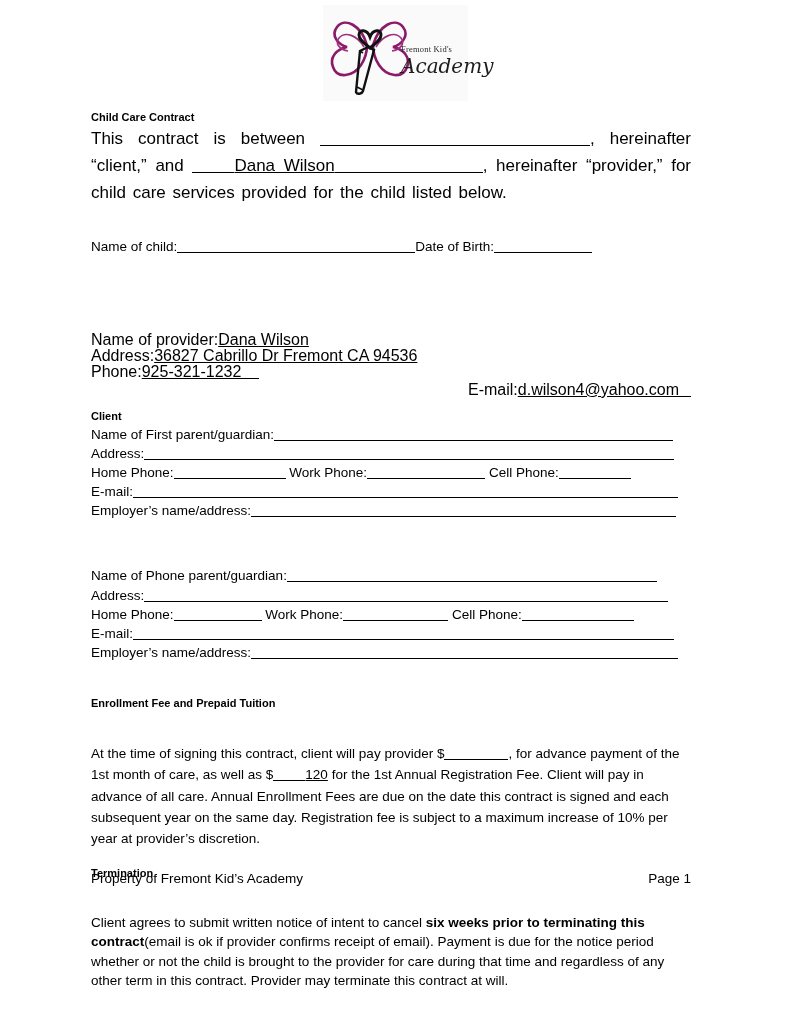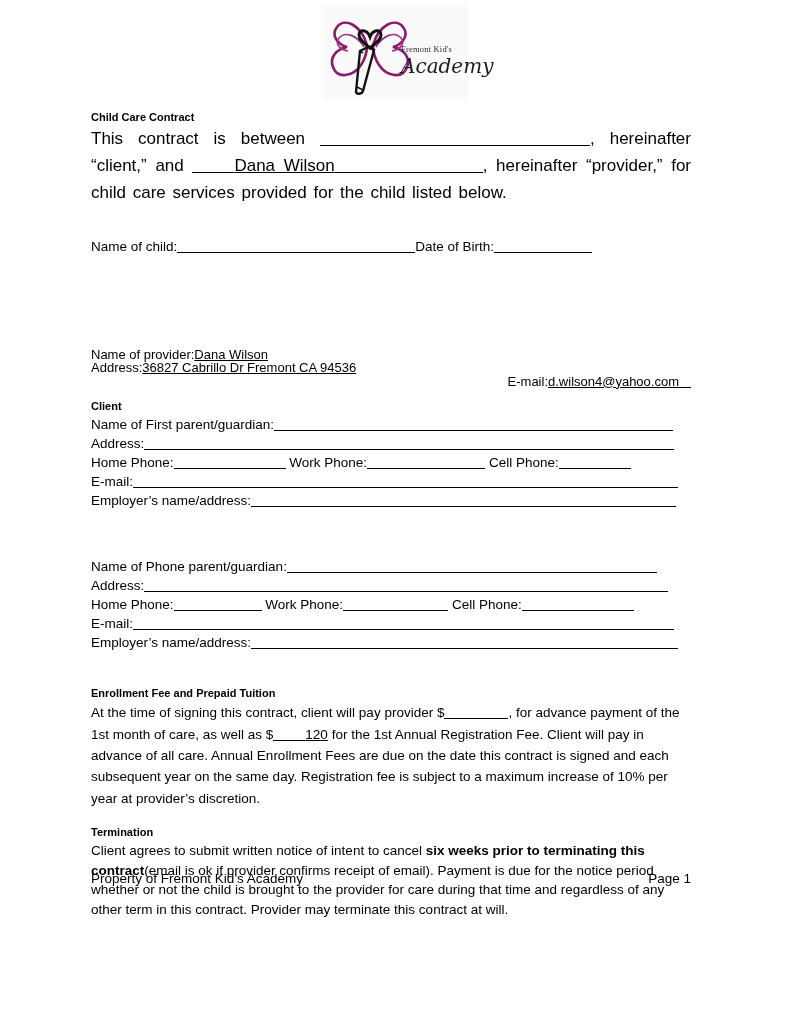--- a/index.html
+++ b/index.html
@@ -76,25 +76,25 @@
   }
   .para {
     font-size: 17px;
     line-height: 1.58;
     text-align: justify;
   }
   .para-left {
     font-size: 13.5px;
     line-height: 1.58;
     text-align: left;
+    margin-top: 31px;
   }
   .tight {
-    font-size: 13px;
+    font-size: 16px;
     line-height: 1.0;
-    margin-top: 16px;
   }
   .tight-row {
     white-space: nowrap;
   }
 
   .u {
     text-decoration: underline;
   }
   .blank {
     display: inline-block;
@@ -172,20 +172,23 @@
   <div class="spacer-lg"></div>
   <div class="spacer-md"></div>
 
   <div class="tight">
     <div class="tight-row">
       <span>Name of provider:</span><span class="u">Dana Wilson</span>
     </div>
     <div class="tight-row">
       <span>Address:</span><span class="u">36827 Cabrillo Dr Fremont CA 94536</span>
     </div>
+    <div class="tight-row">
+      <span>Phone:</span><span class="u">925-321-1232</span><span class="blank" style="width:18px;"></span>
+    </div>
     <div class="tight-row" style="line-height:1.25;text-align:right;">
       <span>E-mail:</span><span class="u">d.wilson4@yahoo.com</span><span class="blank" style="width:12px;"></span>
     </div>
   </div>
 
   <div class="spacer-xs"></div>
 
   <div class="h-bold">Client</div>
 
   <div>

